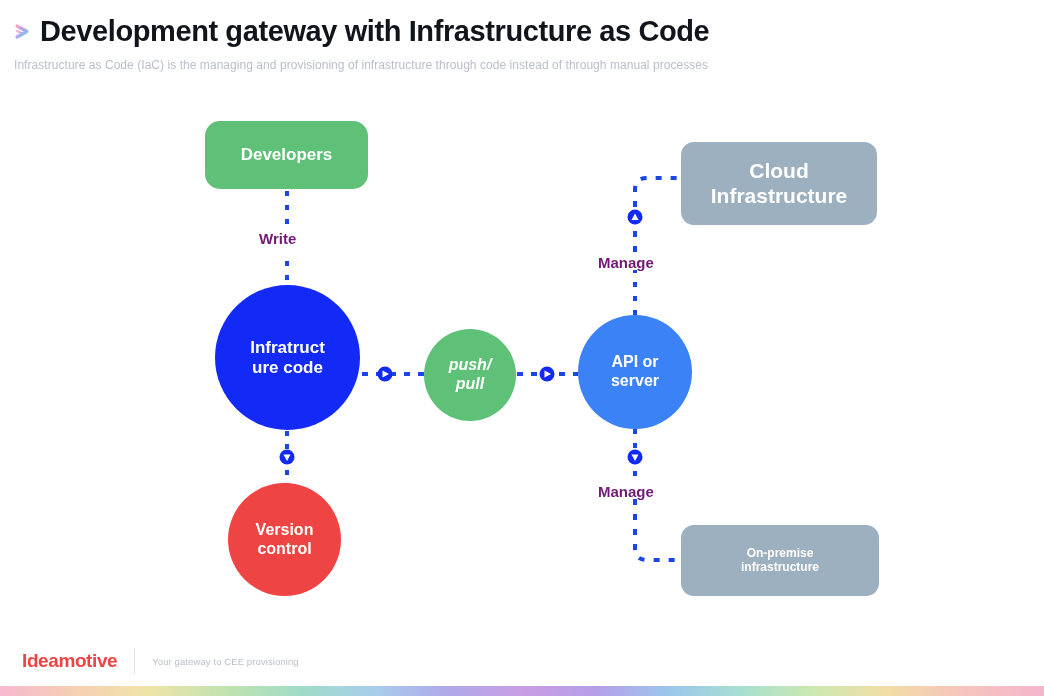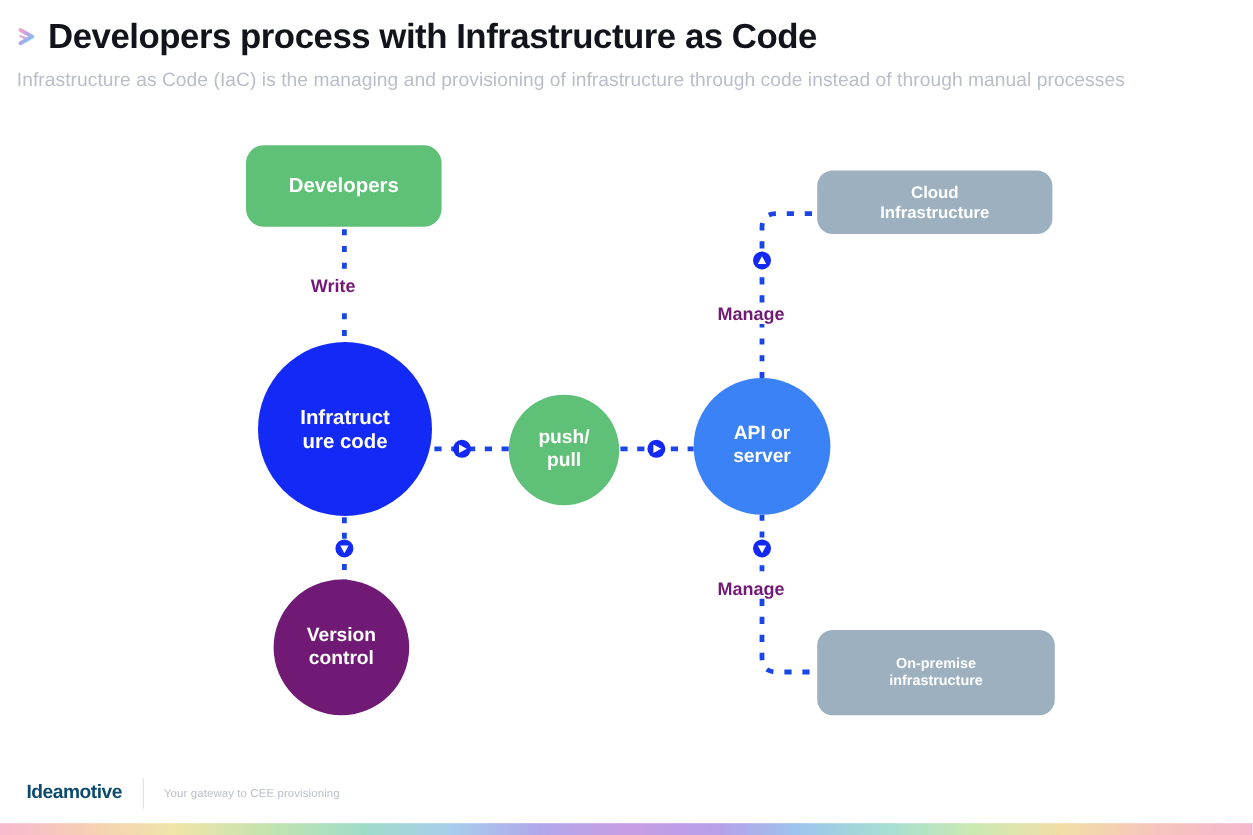--- a/index.html
+++ b/index.html
@@ -38,21 +38,21 @@
   #page-title {
     font-size: 29px;
     font-weight: bold;
     color: #12141c;
     letter-spacing: -0.4px;
     line-height: 1.1;
     white-space: nowrap;
   }
   #page-subtitle {
     margin-top: 10px;
-    font-size: 16px;
+    font-size: 12px;
     color: #b9bec9;
     line-height: 1.3;
     letter-spacing: 0.05px;
   }
 
   
   #diagram {
     position: absolute;
     left: 0;
     top: 95px;
@@ -93,40 +93,41 @@
   }
   #node-infra-code {
     left: 215px; top: 190px;
     width: 145px; height: 145px;
     background: #1329f5;
     font-size: 17px;
   }
   #node-version-control {
     left: 228px; top: 388px;
     width: 113px; height: 113px;
-    background: #701a75;
+    background: #ef4444;
     font-size: 16px;
   }
   #node-push-pull {
     left: 424px; top: 234px;
     width: 92px; height: 92px;
     background: #5fc077;
     font-size: 16px;
+    font-style: italic;
   }
   #node-api-server {
     left: 578px; top: 220px;
     width: 114px; height: 114px;
     background: #3b82f6;
     font-size: 16px;
   }
   #node-cloud-infra {
     left: 681px; top: 47px;
-    width: 196px; height: 53px;
+    width: 196px; height: 83px;
     background: #9cb0c0;
-    font-size: 14px;
+    font-size: 21px;
   }
   #node-onprem-infra {
     left: 681px; top: 430px;
     width: 198px; height: 71px;
     background: #9cb0c0;
     font-size: 12px;
   }
 
   .edge-label {
     position: absolute;
@@ -142,23 +143,23 @@
   
   #footer {
     position: absolute;
     left: 22px;
     bottom: 22px;
     display: flex;
     align-items: center;
     gap: 17px;
   }
   #footer-logo {
-    font-size: 16px;
+    font-size: 19px;
     font-weight: bold;
-    color: #0c4a6e;
+    color: #ef4444;
     letter-spacing: -0.4px;
   }
   #footer-divider {
     width: 1px;
     height: 26px;
     background: #dfe2e8;
   }
   #footer-tagline {
     font-size: 9.5px;
     color: #b9bec9;
@@ -201,21 +202,21 @@
         <linearGradient id="chevGrad" x1="0" y1="0" x2="1" y2="1">
           <stop offset="0%" stop-color="#f2a8c8"></stop>
           <stop offset="35%" stop-color="#c79ee6"></stop>
           <stop offset="70%" stop-color="#8fb6ef"></stop>
           <stop offset="100%" stop-color="#9fdcd0"></stop>
         </linearGradient>
       </defs>
       <path d="M3 5 L13 10.5 L3 16" fill="none" stroke="url(#chevGrad)" stroke-width="3.2" stroke-linecap="round" stroke-linejoin="round"></path>
       <path d="M3 10 L9.5 13 L3 16" fill="none" stroke="url(#chevGrad)" stroke-width="2.2" stroke-linecap="round" stroke-linejoin="round" opacity="0.85"></path>
     </svg>
-    <div id="page-title">Developers process with Infrastructure as Code</div>
+    <div id="page-title">Development gateway with Infrastructure as Code</div>
   </div>
   <div id="page-subtitle">Infrastructure as Code (IaC) is the managing and provisioning of infrastructure through code instead of through manual processes</div>
 </div>
 
 <div id="diagram">
 
   <svg id="edges" viewBox="0 0 1044 535">
 
     <g>
       <line x1="287" y1="96" x2="287" y2="132" stroke="#1a46e8" stroke-width="4" stroke-dasharray="5 9" stroke-linecap="butt"></line>

